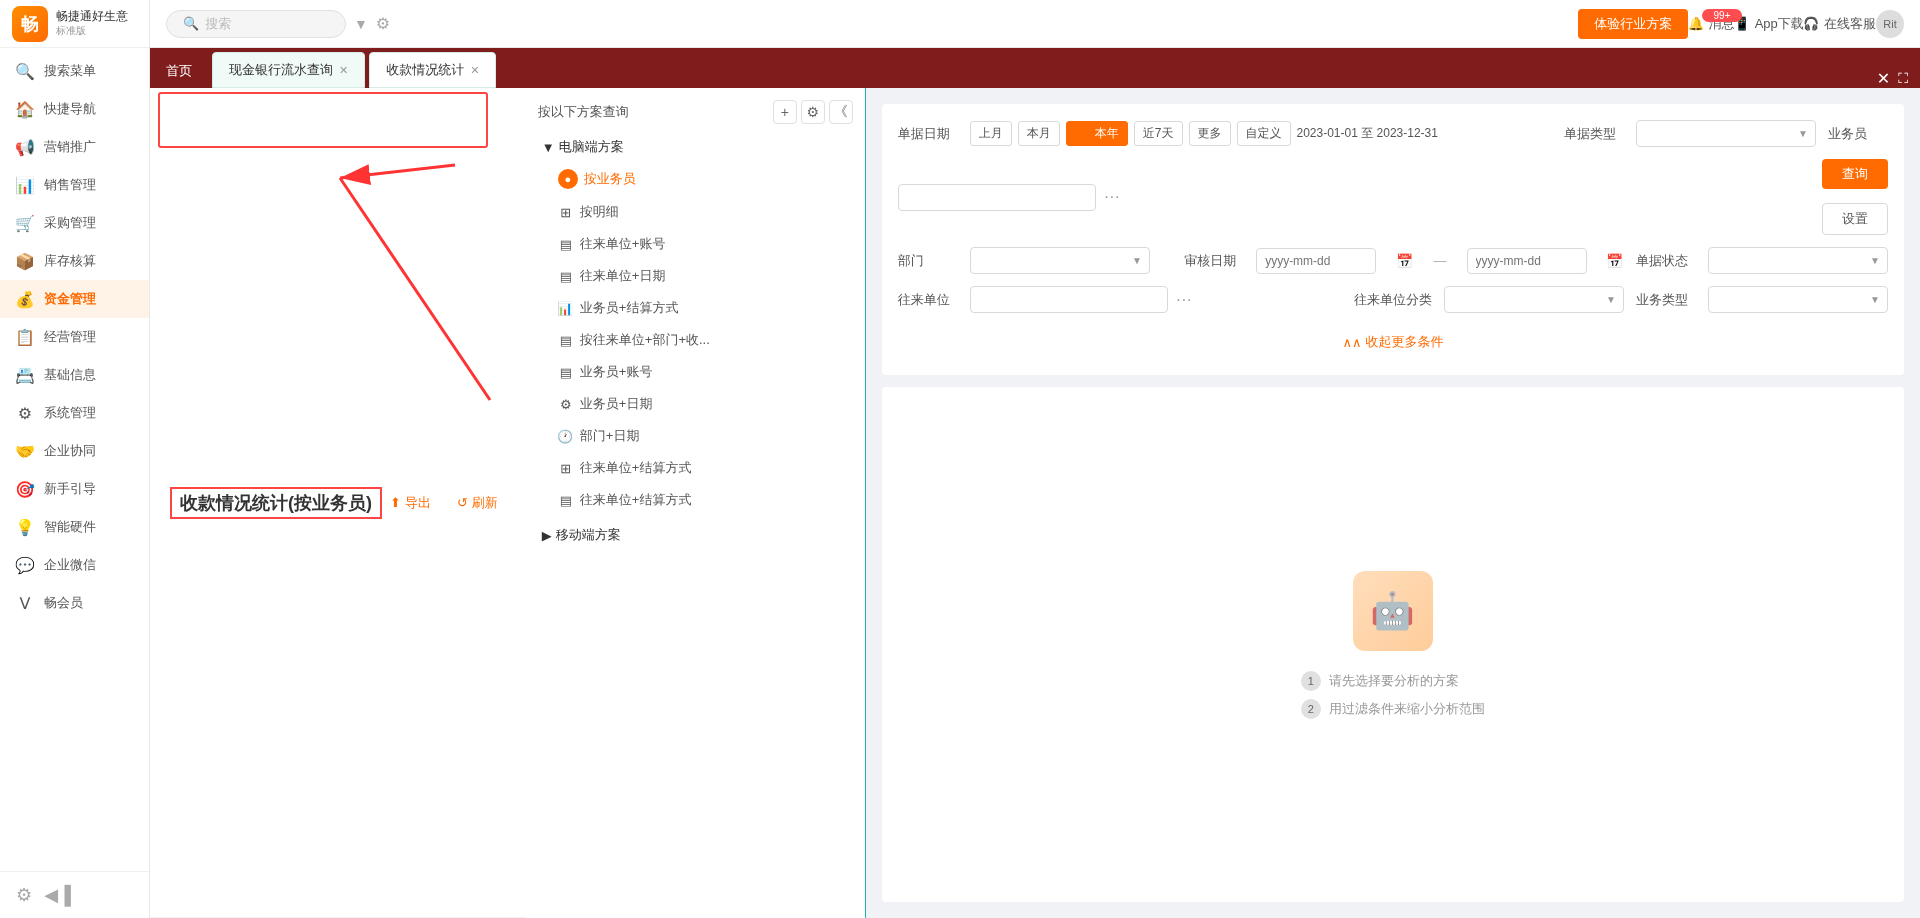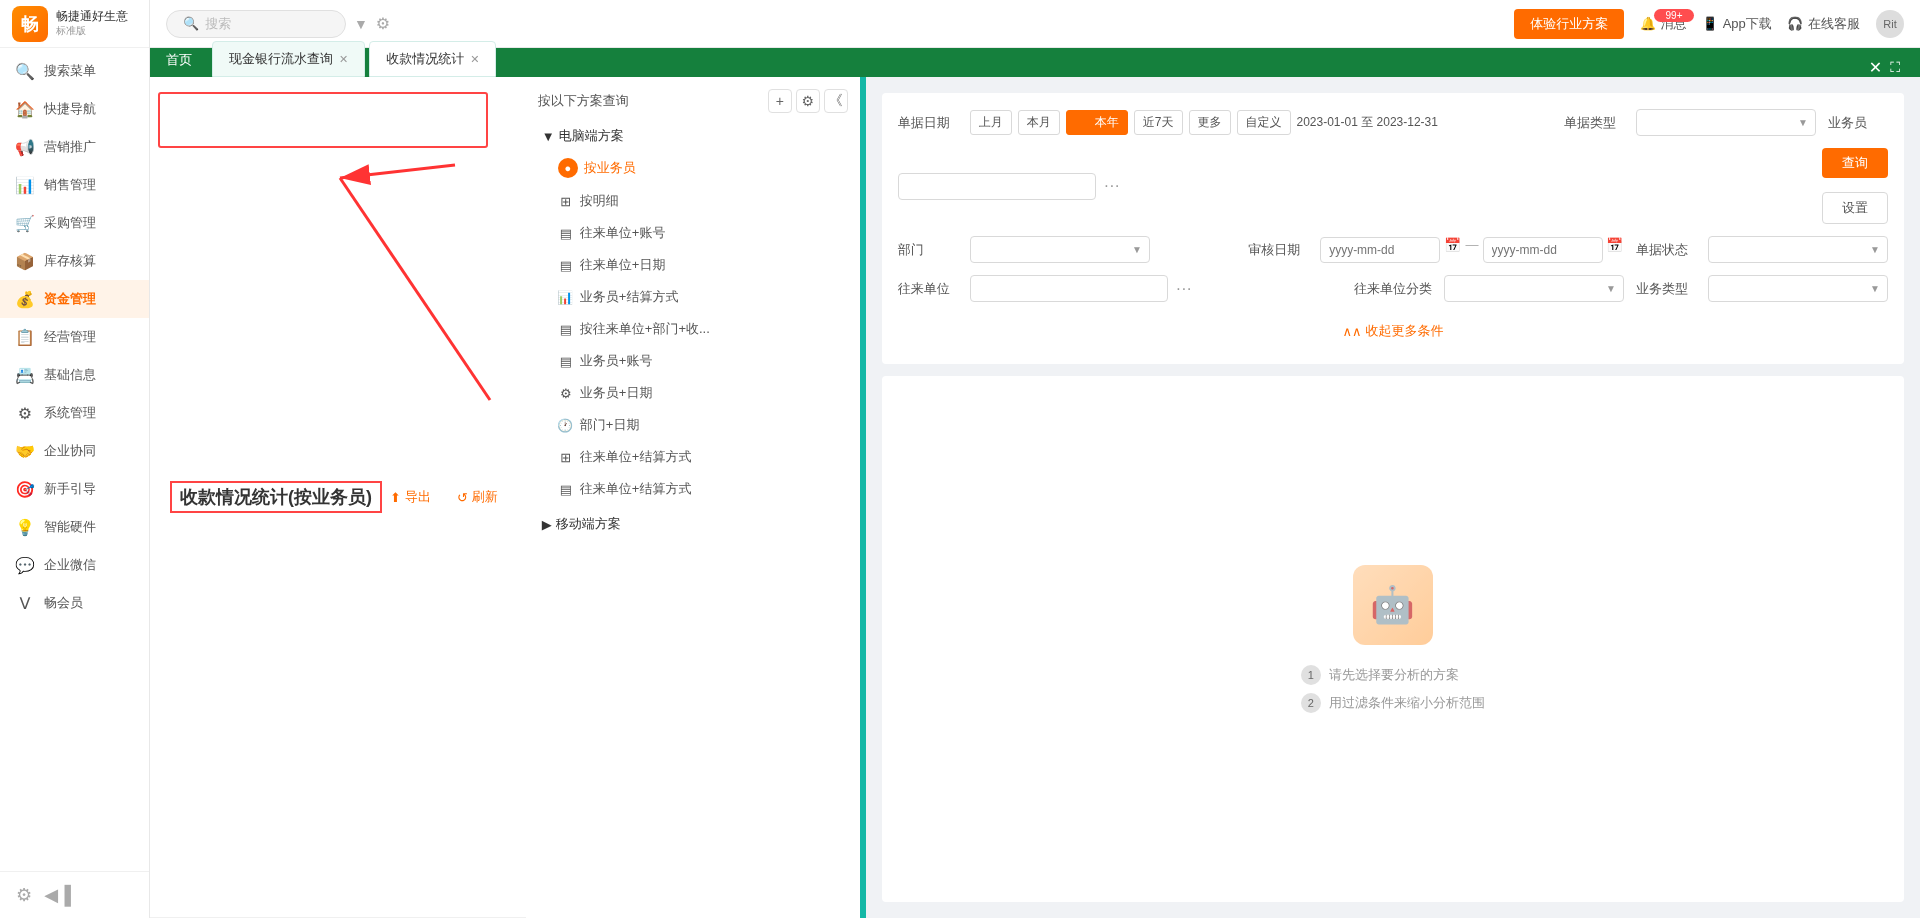--- a/index.html
+++ b/index.html
@@ -43,40 +43,40 @@
       height: 48px; background: #fff; border-bottom: 1px solid #e8e8e8;
       display: flex; align-items: center; padding: 0 16px; gap: 12px;
       justify-content: space-between;
     }
     .top-bar-left { display: flex; align-items: center; gap: 8px; }
     .top-bar-search {
       background: #f5f5f5; border-radius: 16px; padding: 4px 16px;
       display: flex; align-items: center; gap: 6px; width: 180px;
       border: 1px solid #e0e0e0;
     }
-    .top-bar-right { display: flex; align-items: center; gap: 16px; }
+    .top-bar-right { display: flex; align-items: center; gap: 0; }
     .trial-btn {
       background: #ff6b00; color: white; border: none; border-radius: 4px;
       padding: 6px 16px; cursor: pointer; font-size: 13px;
     }
     .notif-area { display: flex; align-items: center; gap: 4px; cursor: pointer; color: #555; position: relative; }
     .badge {
       background: #ff4d4f; color: white; font-size: 10px; border-radius: 8px;
       padding: 1px 12px; position: absolute; top: -6px; right: -8px;
     }
     .top-icon-btn { display: flex; align-items: center; gap: 4px; cursor: pointer; color: #555; font-size: 13px; }
     .user-avatar {
       width: 28px; height: 28px; border-radius: 50%; background: #ddd;
       display: flex; align-items: center; justify-content: center; font-size: 11px; color: #666;
     }
 
     
     .tab-bar {
-      height: 29px; background: #15803d; display: flex; align-items: flex-end;
-      padding: 0 8px 0 0;
+      height: 40px; background: #7f1d1d; display: flex; align-items: flex-end;
+      padding: 0 0 0 0;
     }
     .tab-item {
       padding: 8px 16px; background: #f0faf7; color: #333; font-size: 13px;
       cursor: pointer; border-radius: 4px 4px 0 0; display: flex; align-items: center; gap: 6px;
       margin-left: 4px; border: 1px solid #d4ede8;
     }
     .tab-item.active { background: #fff; color: #333; font-weight: 500; }
     .tab-home { background: transparent; color: #fff; border: none; font-size: 13px; padding: 8px 16px; cursor: pointer; }
     .tab-close { font-size: 11px; color: #999; cursor: pointer; }
 
@@ -94,21 +94,21 @@
     .action-btn {
       display: flex; align-items: center; gap: 4px; color: #ff6b00;
       cursor: pointer; font-size: 13px; background: none; border: none; padding: 4px 8px;
     }
 
     
     .main-panel { display: flex; flex: 1; }
 
     
     .left-panel {
-      width: 340px; background: #fff; border-right: 6px solid #14b8a6;
+      width: 340px; background: #fff; border-right: 1px solid #14b8a6;
       padding: 12px; flex-shrink: 0;
     }
     .scheme-header {
       display: flex; align-items: center; gap: 6px; margin-bottom: 8px;
       font-size: 13px; color: #555;
     }
     .scheme-header-actions { display: flex; gap: 4px; margin-left: auto; }
     .scheme-icon-btn {
       width: 24px; height: 24px; border-radius: 4px; display: flex; align-items: center;
       justify-content: center; cursor: pointer; color: #666; font-size: 14px;
@@ -154,21 +154,21 @@
       position: relative; display: inline-flex; align-items: center; min-width: 180px;
     }
     .select-wrapper::after {
       content: '▼'; position: absolute; right: 8px; font-size: 10px; color: #999; pointer-events: none;
     }
     .filter-input {
       border: 1px solid #d9d9d9; border-radius: 4px; padding: 5px 10px;
       font-size: 13px; color: #555; min-width: 150px;
     }
     .date-input-group {
-      display: flex; align-items: flex-start; gap: 4px;
+      display: flex; align-items: center; gap: 20px;
     }
     .date-input {
       border: 1px solid #d9d9d9; border-radius: 4px; padding: 5px 8px;
       font-size: 12px; color: #bbb; width: 120px;
     }
     .date-icon { font-size: 14px; color: #aaa; cursor: pointer; }
     .date-dash { color: #aaa; }
     .ellipsis-btn { color: #999; font-size: 16px; cursor: pointer; padding: 0 4px; }
 
     .query-btn {

